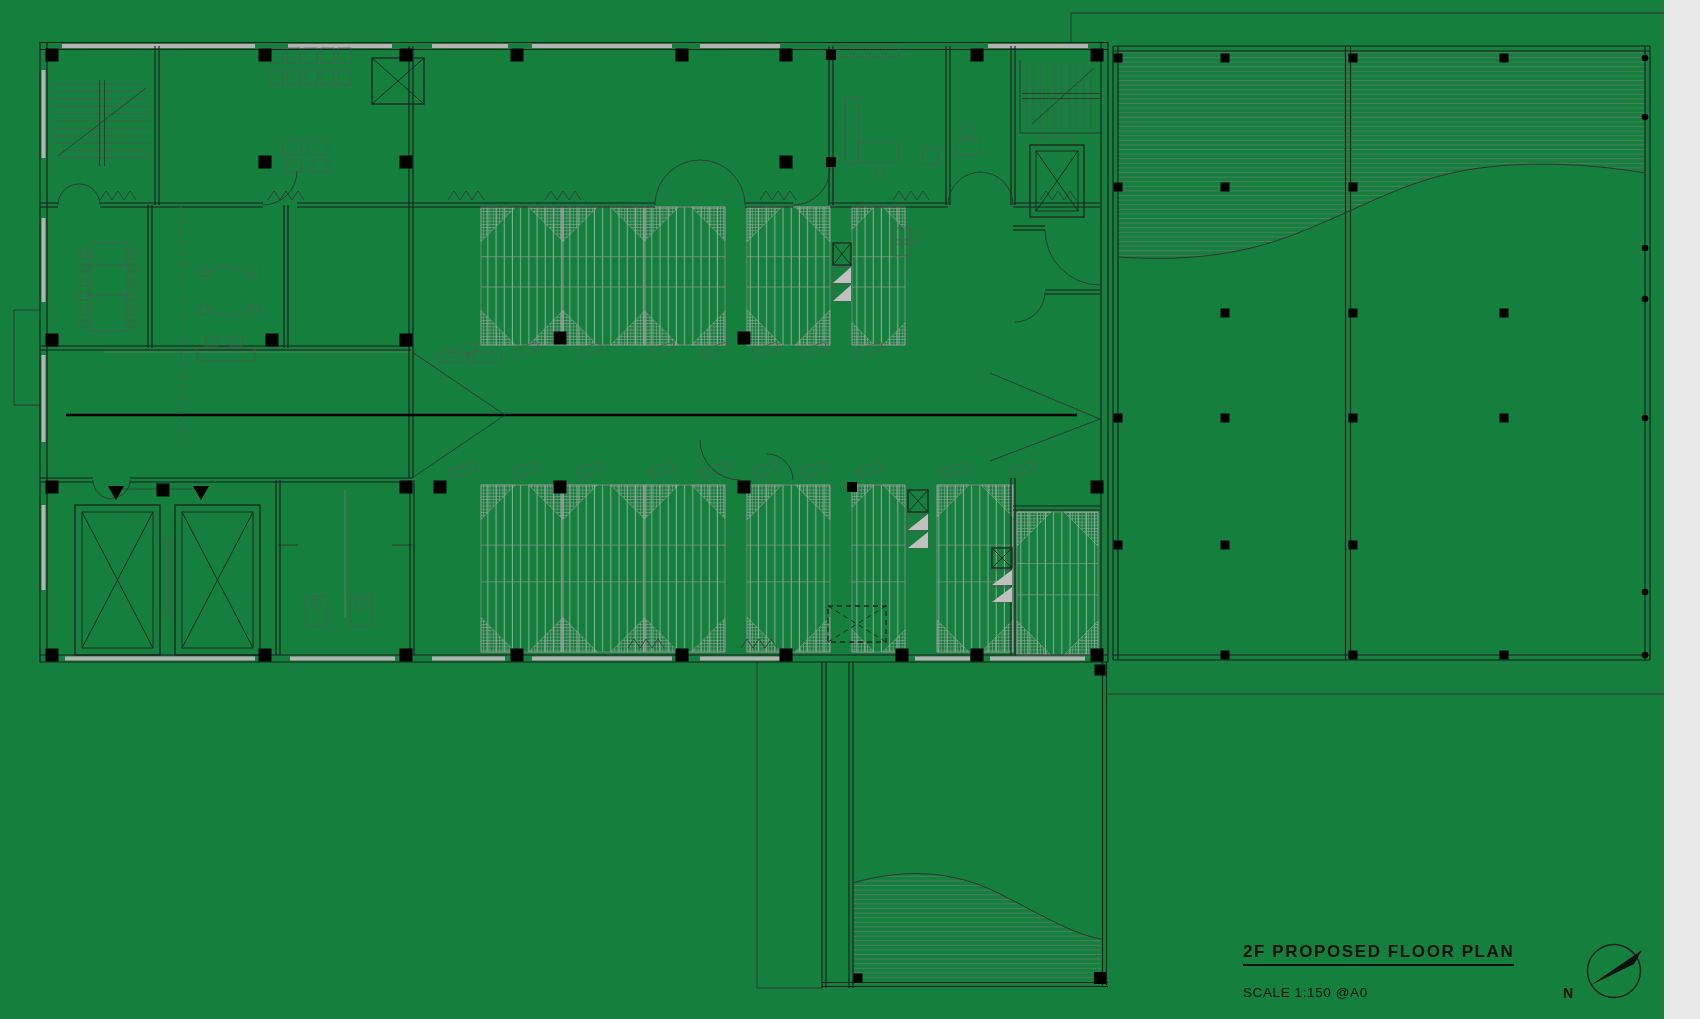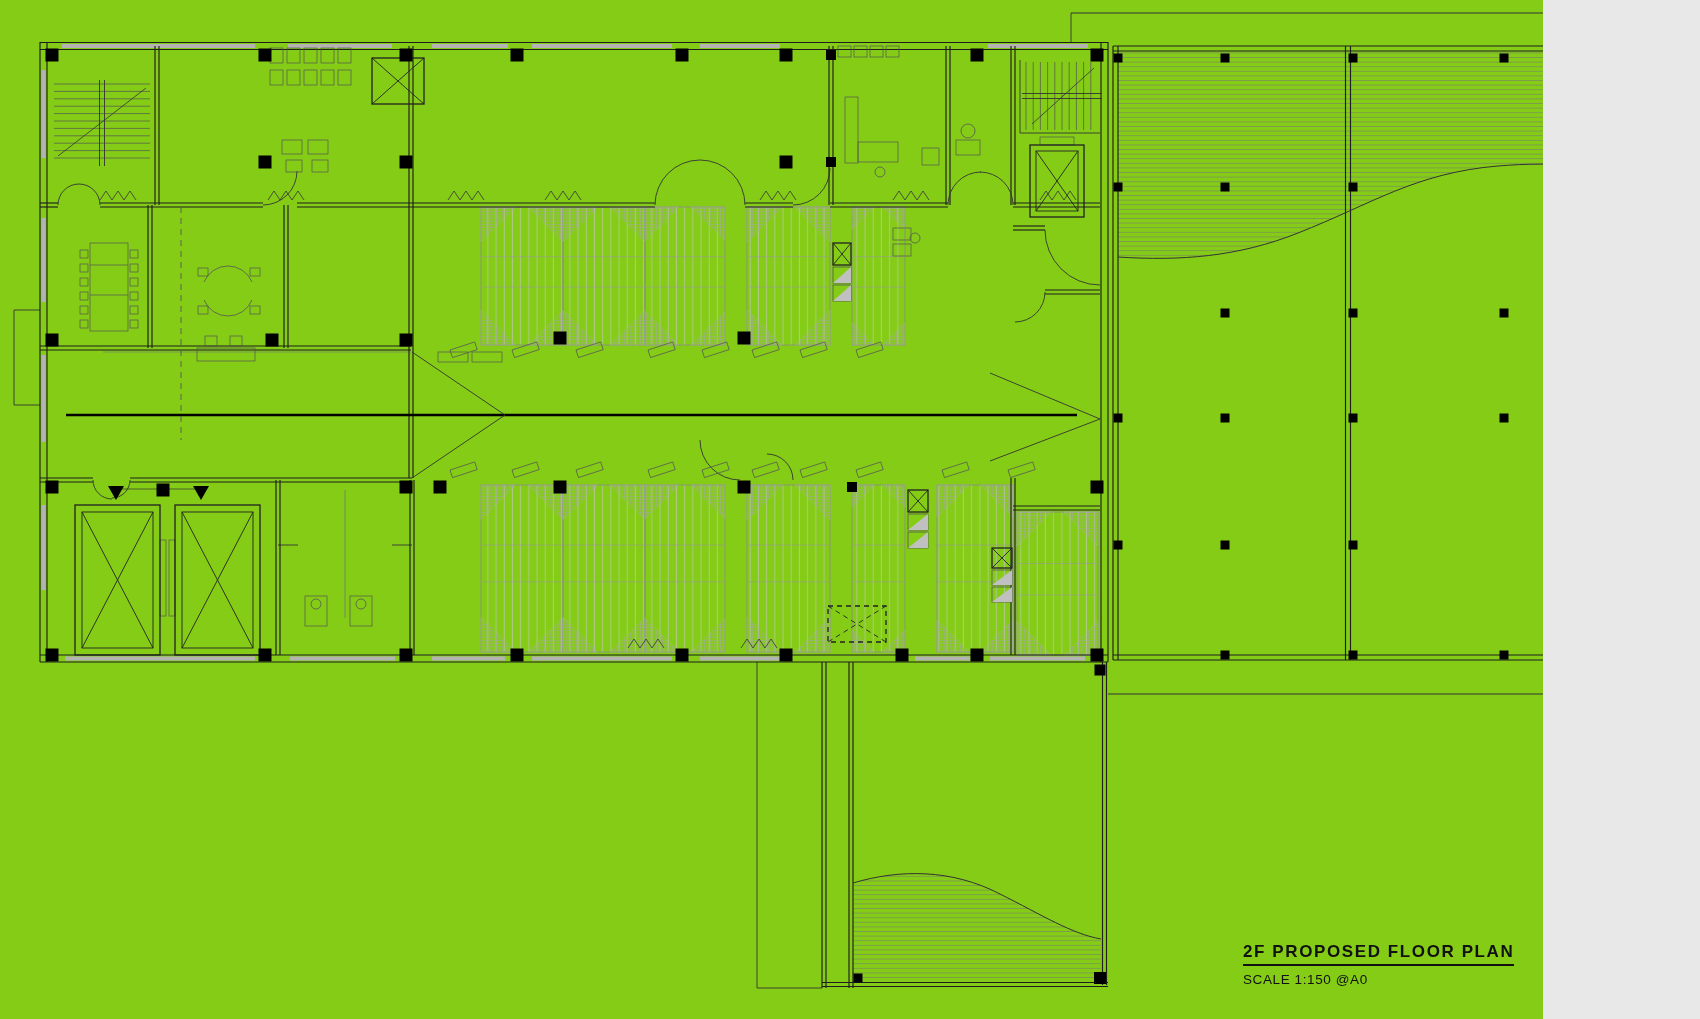--- a/index.html
+++ b/index.html
@@ -1,22 +1,22 @@
 <!DOCTYPE html>
 <html><head>
 <meta charset="utf-8">
 <style>
   html,body{margin:0;padding:0;background:#e8e8e8;}
-  .canvas{position:relative;width:1543px;height:1019px;background:#84cc16;overflow:hidden;
+  .canvas{position:relative;width:1664px;height:1019px;background:#15803d;overflow:hidden;
           font-family:"Liberation Sans",sans-serif;}
   svg{position:absolute;left:0;top:0;}
   .title-block{position:absolute;left:1243px;top:942px;color:#111;}
   .t1{font-size:17px;font-weight:bold;letter-spacing:1.6px;white-space:nowrap;
       border-bottom:2.5px solid #111;padding-bottom:2px;}
-  .t2{font-size:13.5px;letter-spacing:.6px;margin-top:6px;white-space:nowrap;}
+  .t2{font-size:13.5px;letter-spacing:.6px;margin-top:19px;white-space:nowrap;}
   .n-label{position:absolute;left:1563px;top:985px;font-size:14px;font-weight:bold;color:#111;}
 </style>
 </head>
 <body>
 
 <div class="canvas">
 
   <svg id="plan" width="1700" height="1019" viewBox="0 0 1700 1019">
     <defs>
       <pattern id="xh" width="3.2" height="3.2" patternUnits="userSpaceOnUse">

